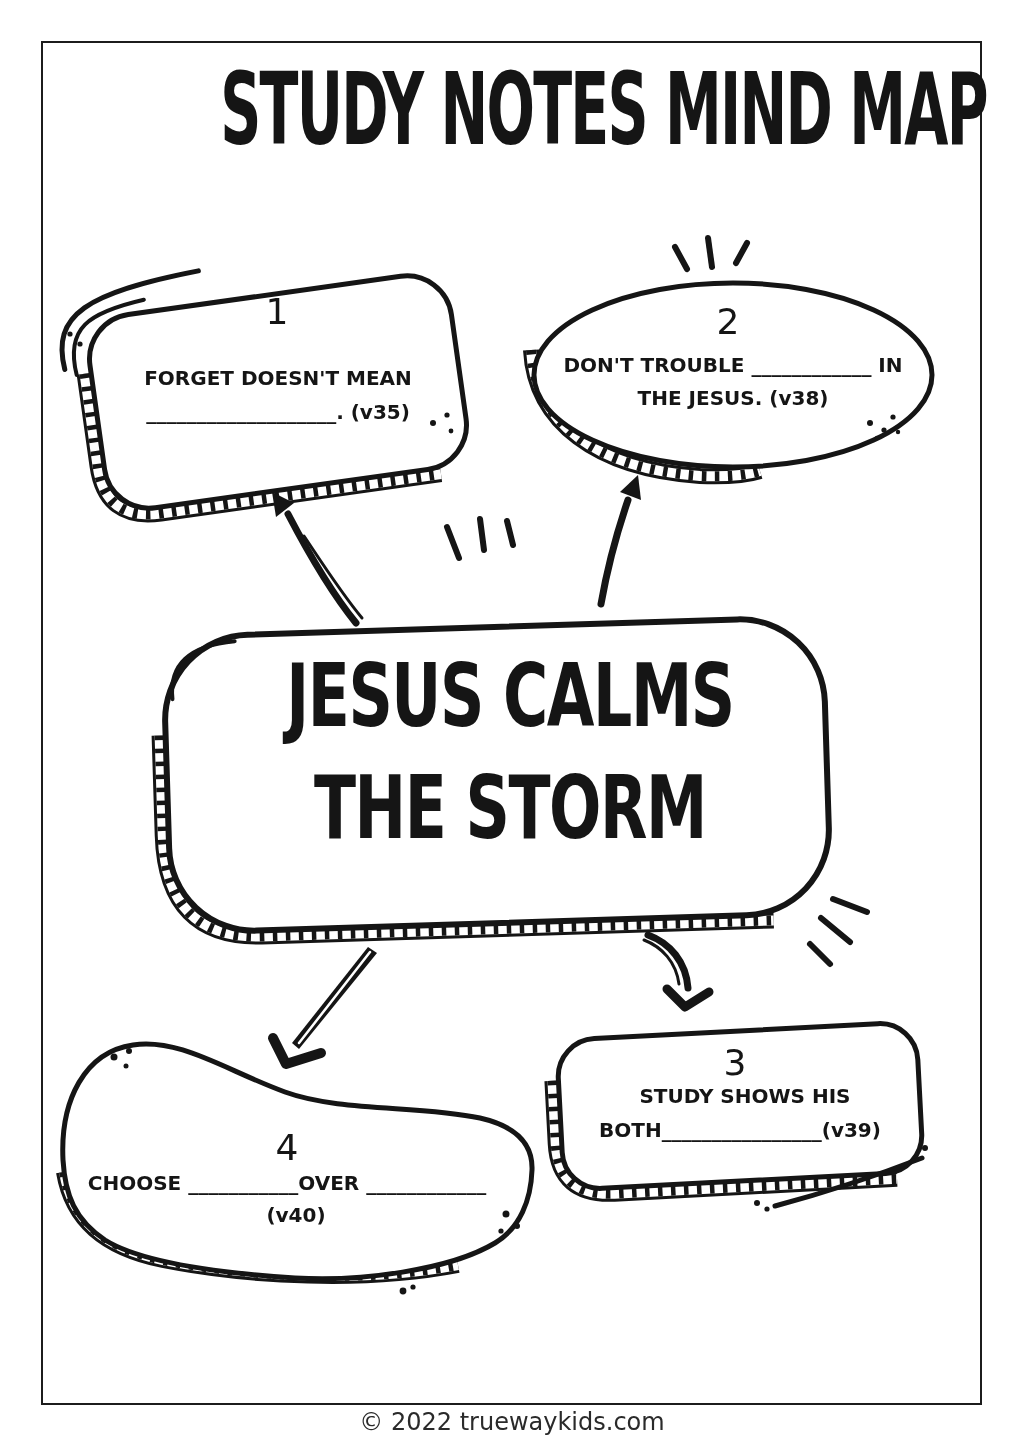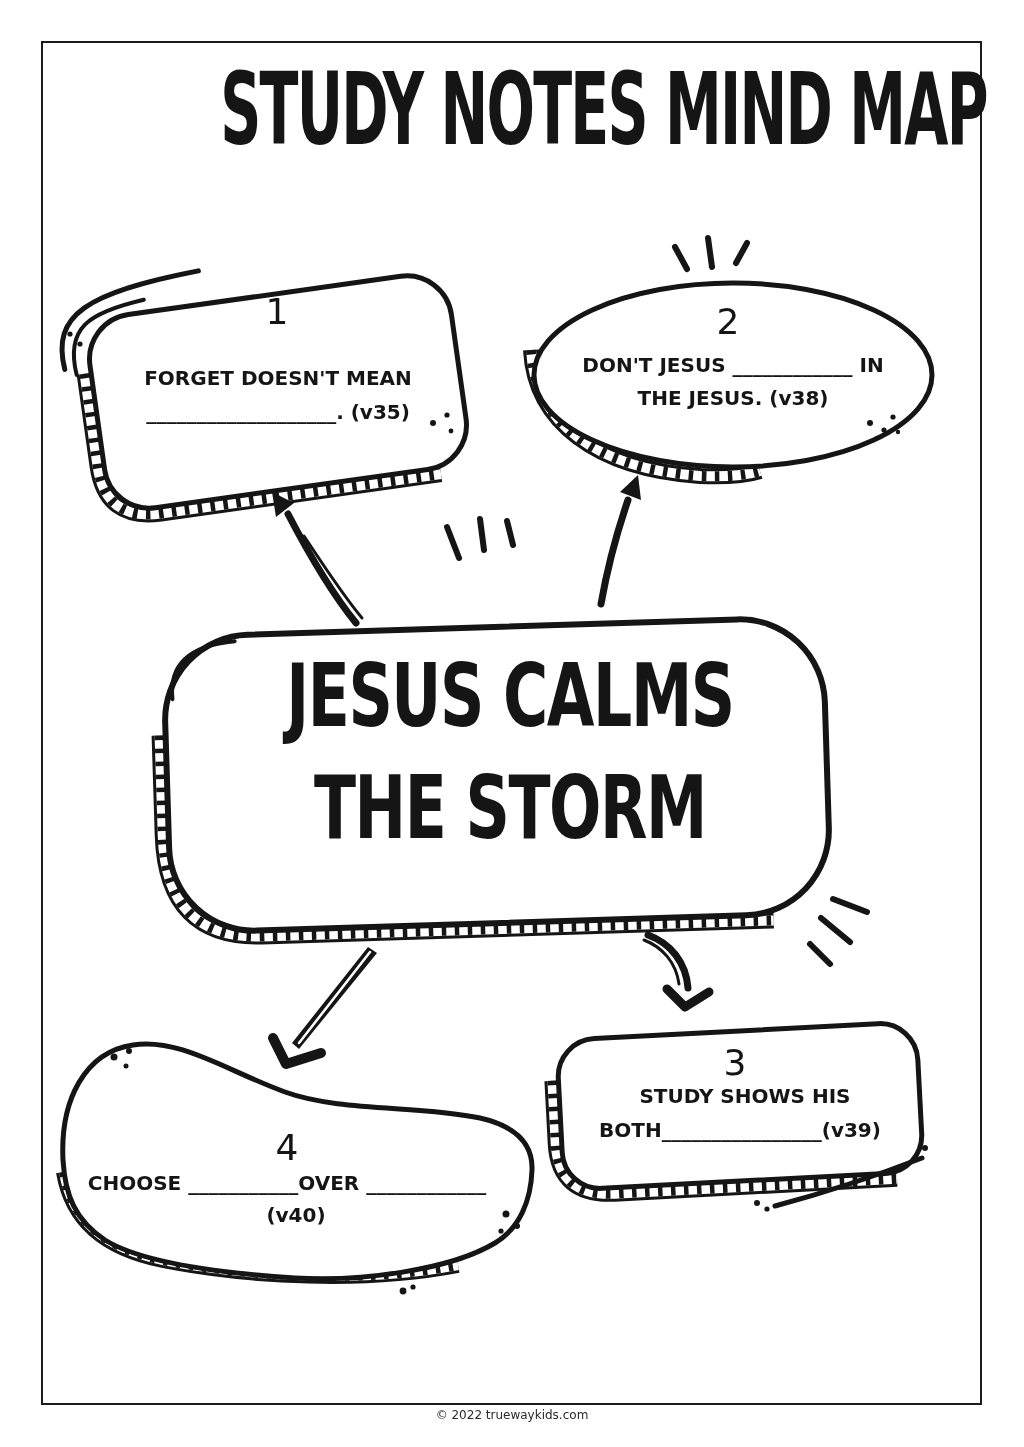--- a/index.html
+++ b/index.html
@@ -29,21 +29,21 @@
        letter-spacing:0px;white-space:nowrap;}
   .num{position:absolute;text-align:center;font-weight:400;font-size:36px;line-height:1;}
   .big-title{position:absolute;left:0;width:1024px;top:60px;text-align:center;
        font-weight:bold;font-size:100px;line-height:1;letter-spacing:-3px;
        transform:scaleX(0.57);transform-origin:50% 50%;white-space:nowrap;}
   .center-line{position:absolute;left:0;width:1020px;text-align:center;font-weight:bold;
        font-size:88px;line-height:1;letter-spacing:-2px;transform:scaleX(0.70);
        transform-origin:50% 50%;white-space:nowrap;}
   .cl1{top:652px;} .cl2{top:764px;}
   .footer{position:absolute;left:0;width:1024px;top:1408px;text-align:center;
-       font-size:12px;font-weight:400;color:#2a2a2a;}
+       font-size:24px;font-weight:400;color:#2a2a2a;}
 </style>
 </head>
 <body>
 
 <div class="page">
 
   <svg class="art" viewBox="0 0 1024 1447" aria-hidden="true">
     <defs>
       <path id="band1" d="M -189,-45 L -189,48 Q -189,104 -133,104 L 150,104"></path>
       <path id="band2" d="M 531,350 C 535,422 596,469 700,476 C 724,477 744,476 760,471"></path>
@@ -170,21 +170,21 @@
     </g>
   </svg>
 
   <div class="big-title">STUDY NOTES MIND MAP</div>
 
   <div class="num" style="left:237px;top:294px;width:80px;">1</div>
   <div class="txt" style="left:78px;top:366px;width:400px;">FORGET DOESN'T MEAN</div>
   <div class="txt" style="left:78px;top:400px;width:400px;">___________________. (v35)</div>
 
   <div class="num" style="left:688px;top:304px;width:80px;">2</div>
-  <div class="txt" style="left:533px;top:353px;width:400px;">DON'T JESUS ____________ IN</div>
+  <div class="txt" style="left:533px;top:353px;width:400px;">DON'T TROUBLE ____________ IN</div>
   <div class="txt" style="left:533px;top:386px;width:400px;">THE JESUS. (v38)</div>
 
   <div class="center-line cl1">JESUS CALMS</div>
   <div class="center-line cl2">THE STORM</div>
 
   <div class="num" style="left:695px;top:1045px;width:80px;">3</div>
   <div class="txt" style="left:545px;top:1084px;width:400px;">STUDY SHOWS HIS</div>
   <div class="txt" style="left:540px;top:1118px;width:400px;">BOTH________________(v39)</div>
 
   <div class="num" style="left:247px;top:1130px;width:80px;">4</div>

